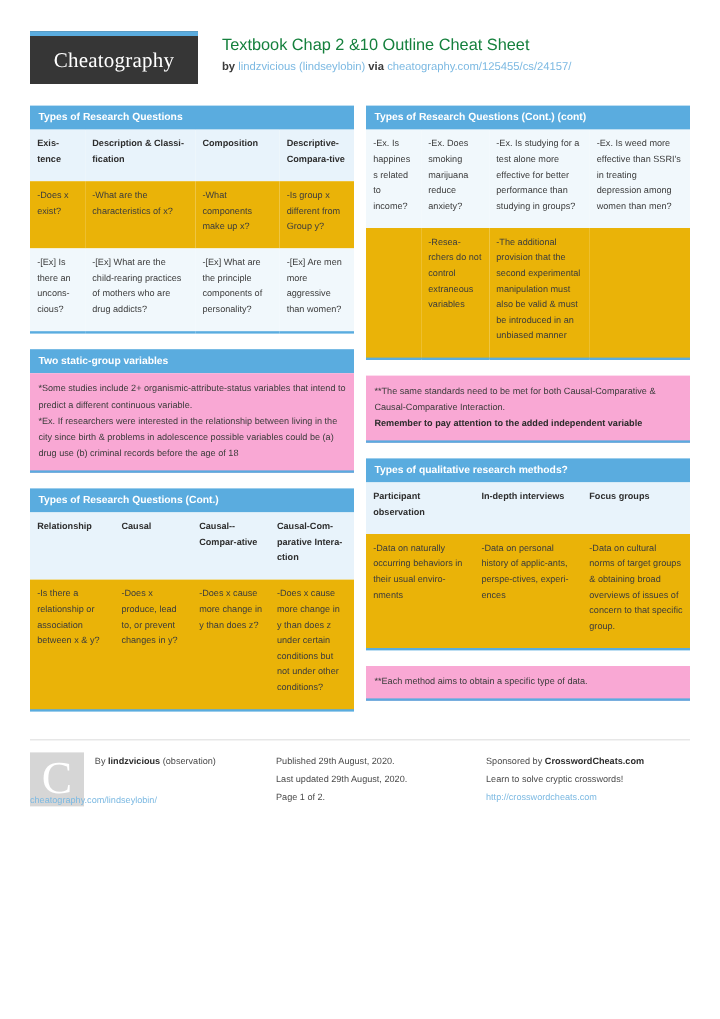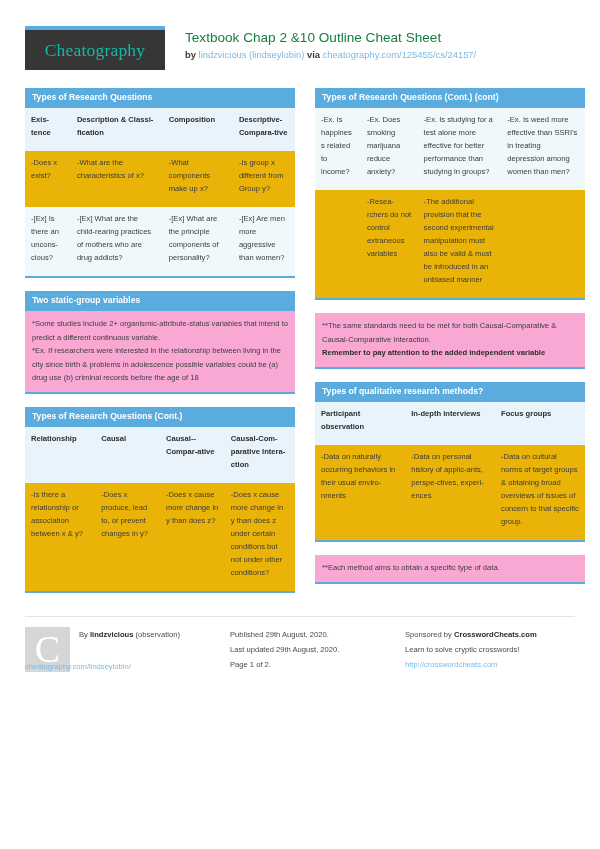--- a/index.html
+++ b/index.html
@@ -32,21 +32,21 @@
     width: 140px; height: 44px;
     background: #363636;
     border-top: 4px solid #5aacdf;
     display: flex;
     align-items: center;
     justify-content: center;
     flex: 0 0 auto;
   }
   .logo-text {
     font-family: "Liberation Serif", serif;
-    color: #14b8a6;
+    color: #ffffff;
     font-size: 17.5px;
     letter-spacing: .2px;
   }
   .title-block {
     padding-left: 20px;
     padding-top: 3px;
     line-height: 1.32;
   }
   .sheet-title {
     color: #15803d;
@@ -57,21 +57,21 @@
   .byline {
     font-size: 9.4px;
     color: #555;
   }
   .byline .lbl { font-weight: bold; color: #3a3a3a; }
   .byline a { color: #7cb9e2; text-decoration: none; }
 
   
   .columns {
     display: flex;
-    gap: 20px;
+    gap: 10px;
     align-items: flex-start;
   }
   .col { width: 270px; flex: 0 0 270px; }
 
   
   .block { margin-bottom: 13px; }
   .block-title {
     background: #5aacdf;
     color: #ffffff;
     font-size: 8.6px;

